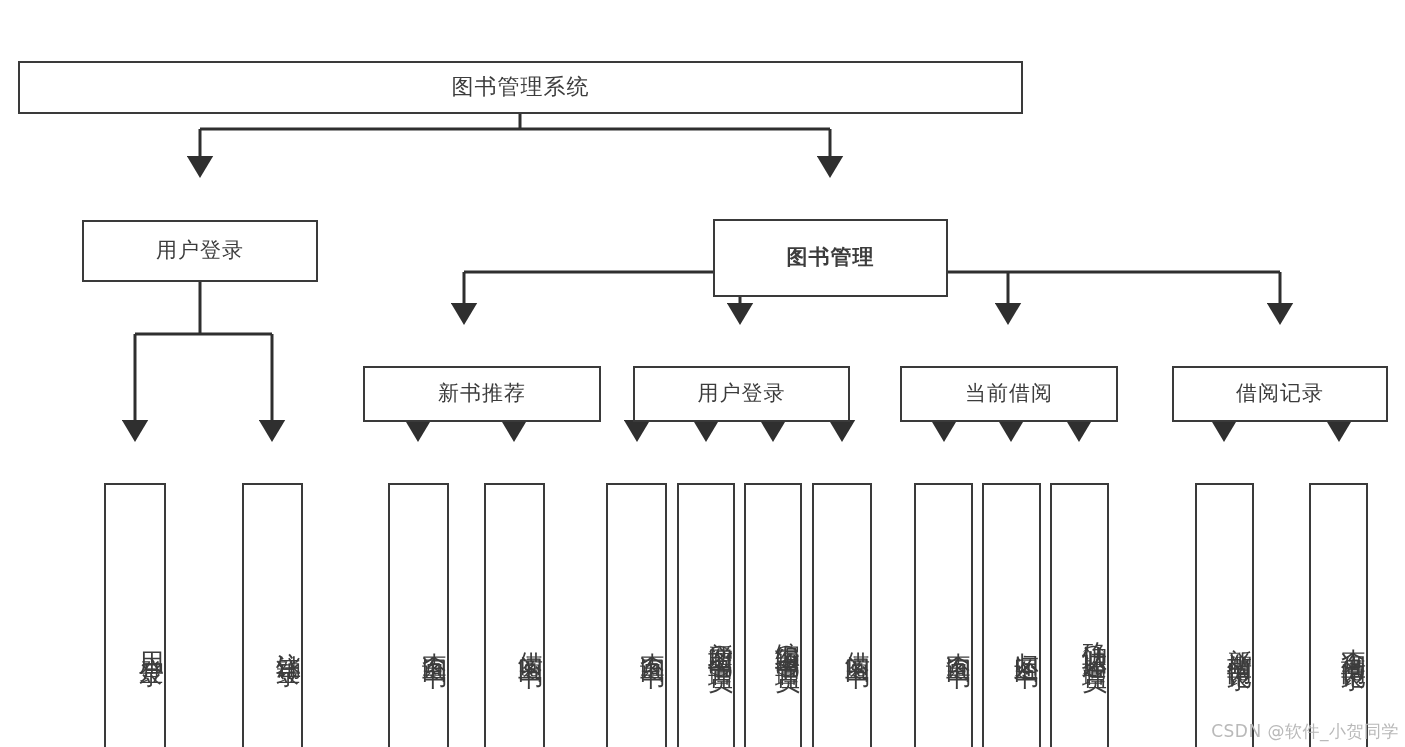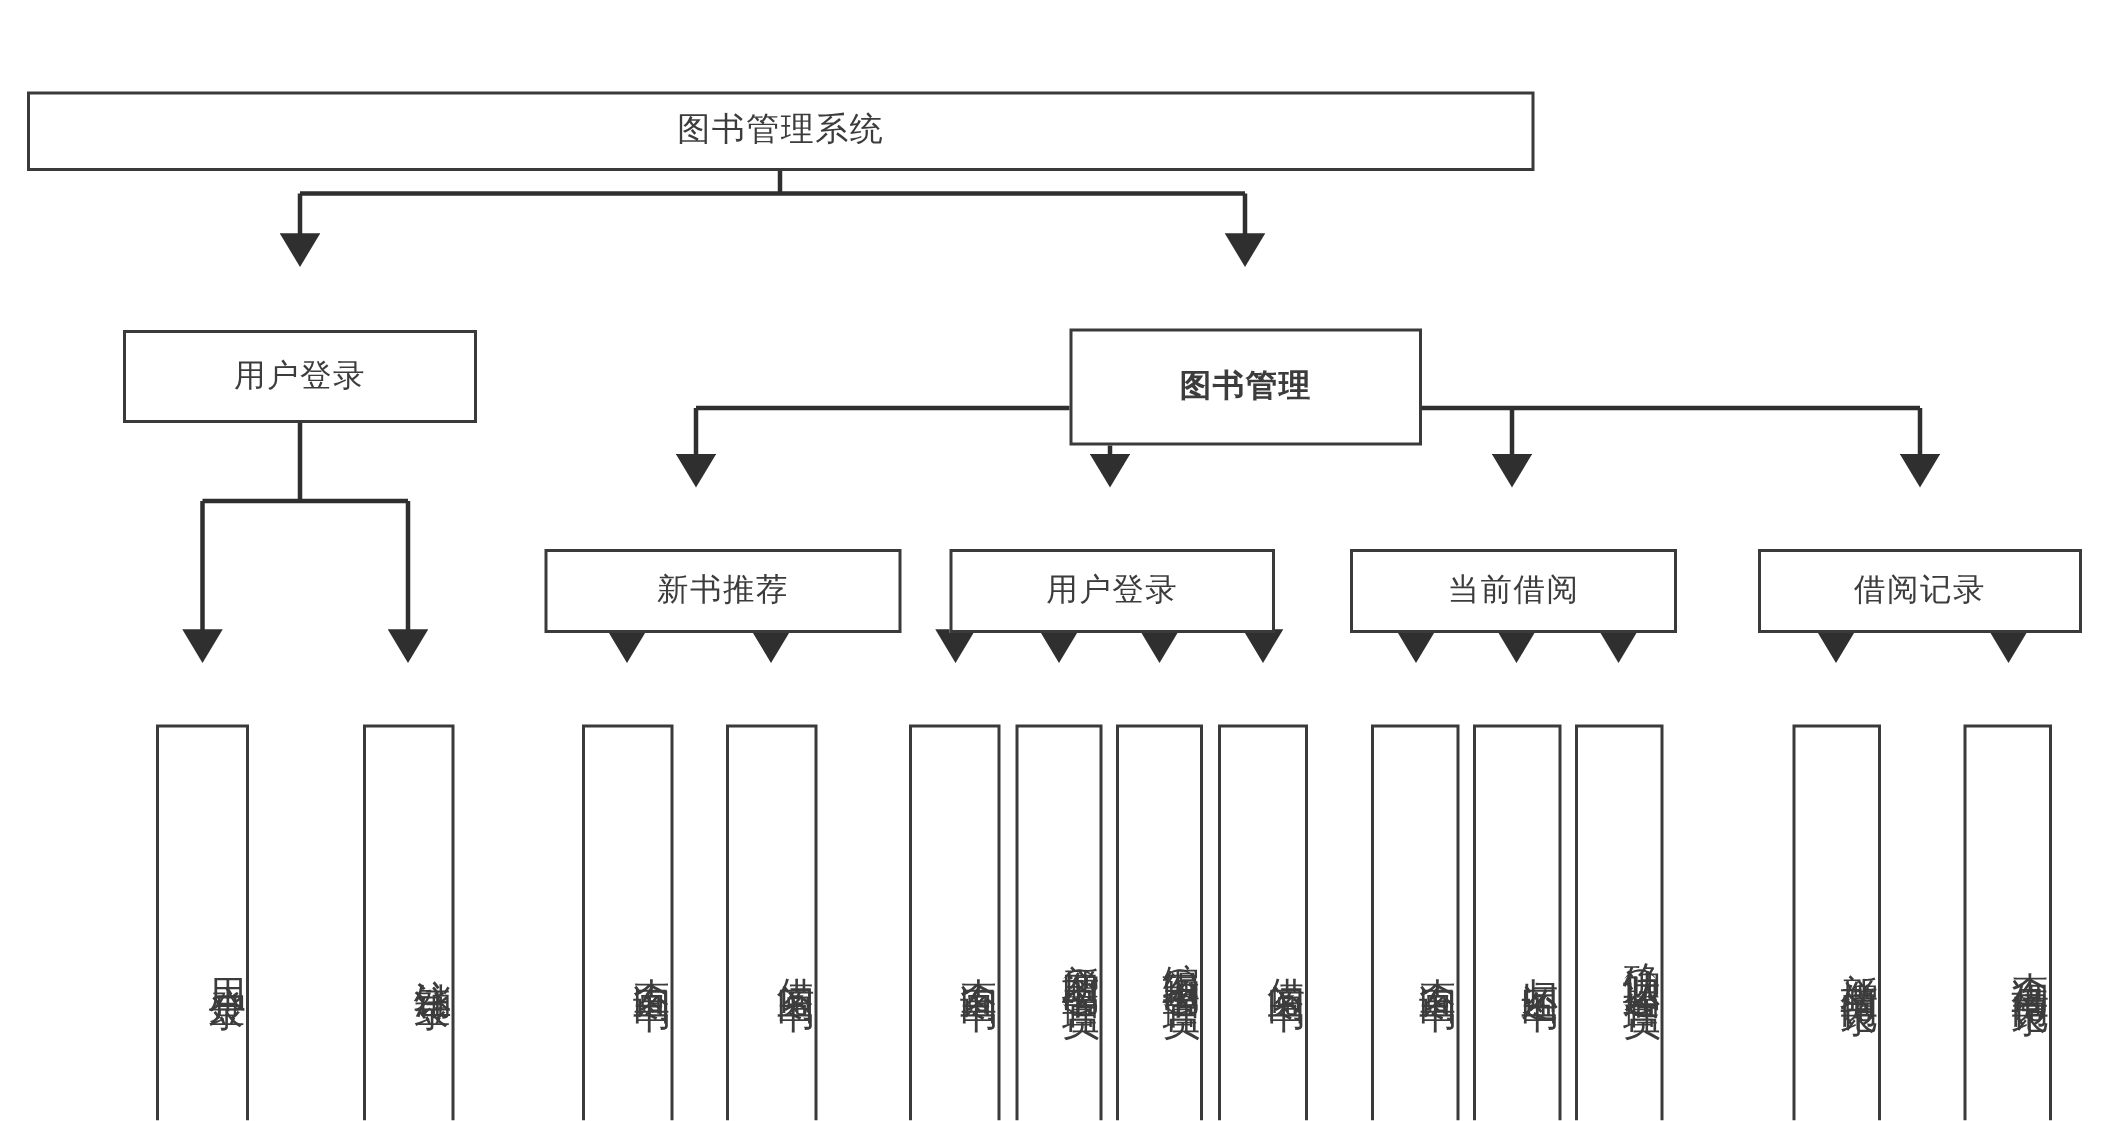--- a/index.html
+++ b/index.html
@@ -138,13 +138,14 @@
     <span class="lbl">确认归还（管理员）</span>
   </div>
 
   <div class="node leaf" style="left:1195px;top:435px;width:59px;height:303px;">
     <span class="lbl">新增借阅记录</span>
   </div>
   <div class="node leaf" style="left:1309px;top:435px;width:59px;height:303px;">
     <span class="lbl">查询借阅记录</span>
   </div>
 
+  <div class="watermark">CSDN @软件_小贺同学</div>
 </div>
 
 </body></html>

